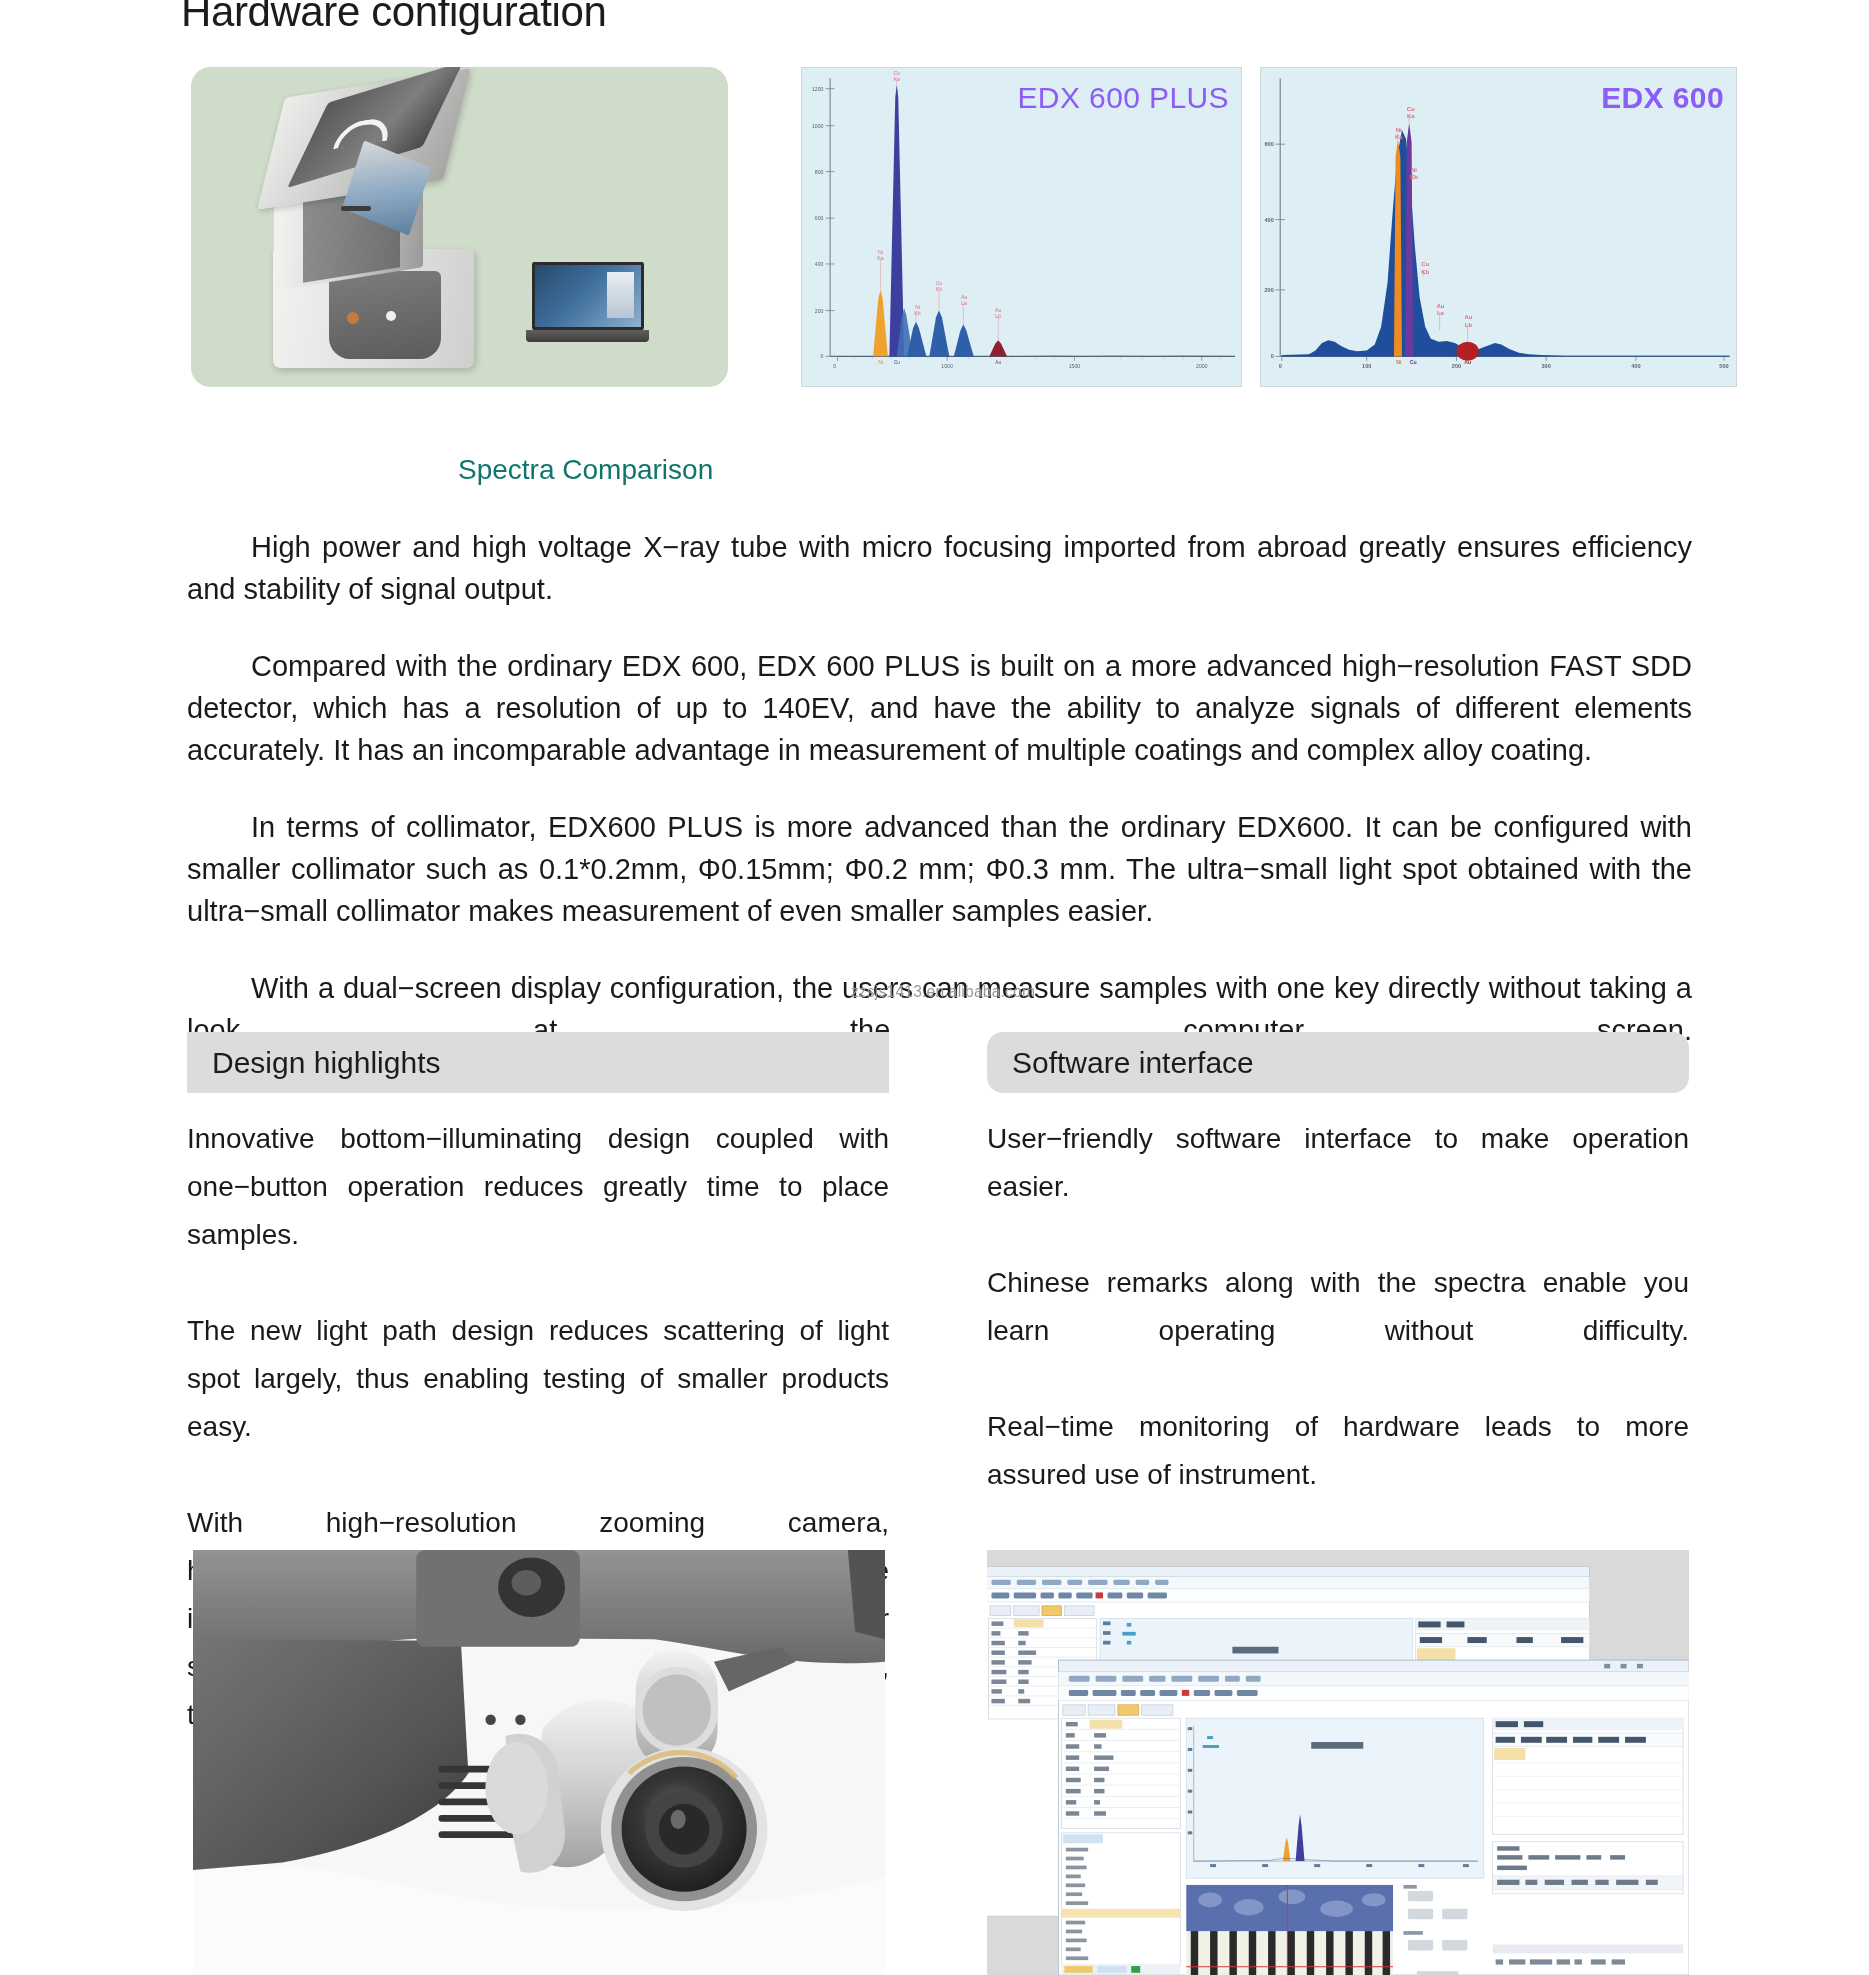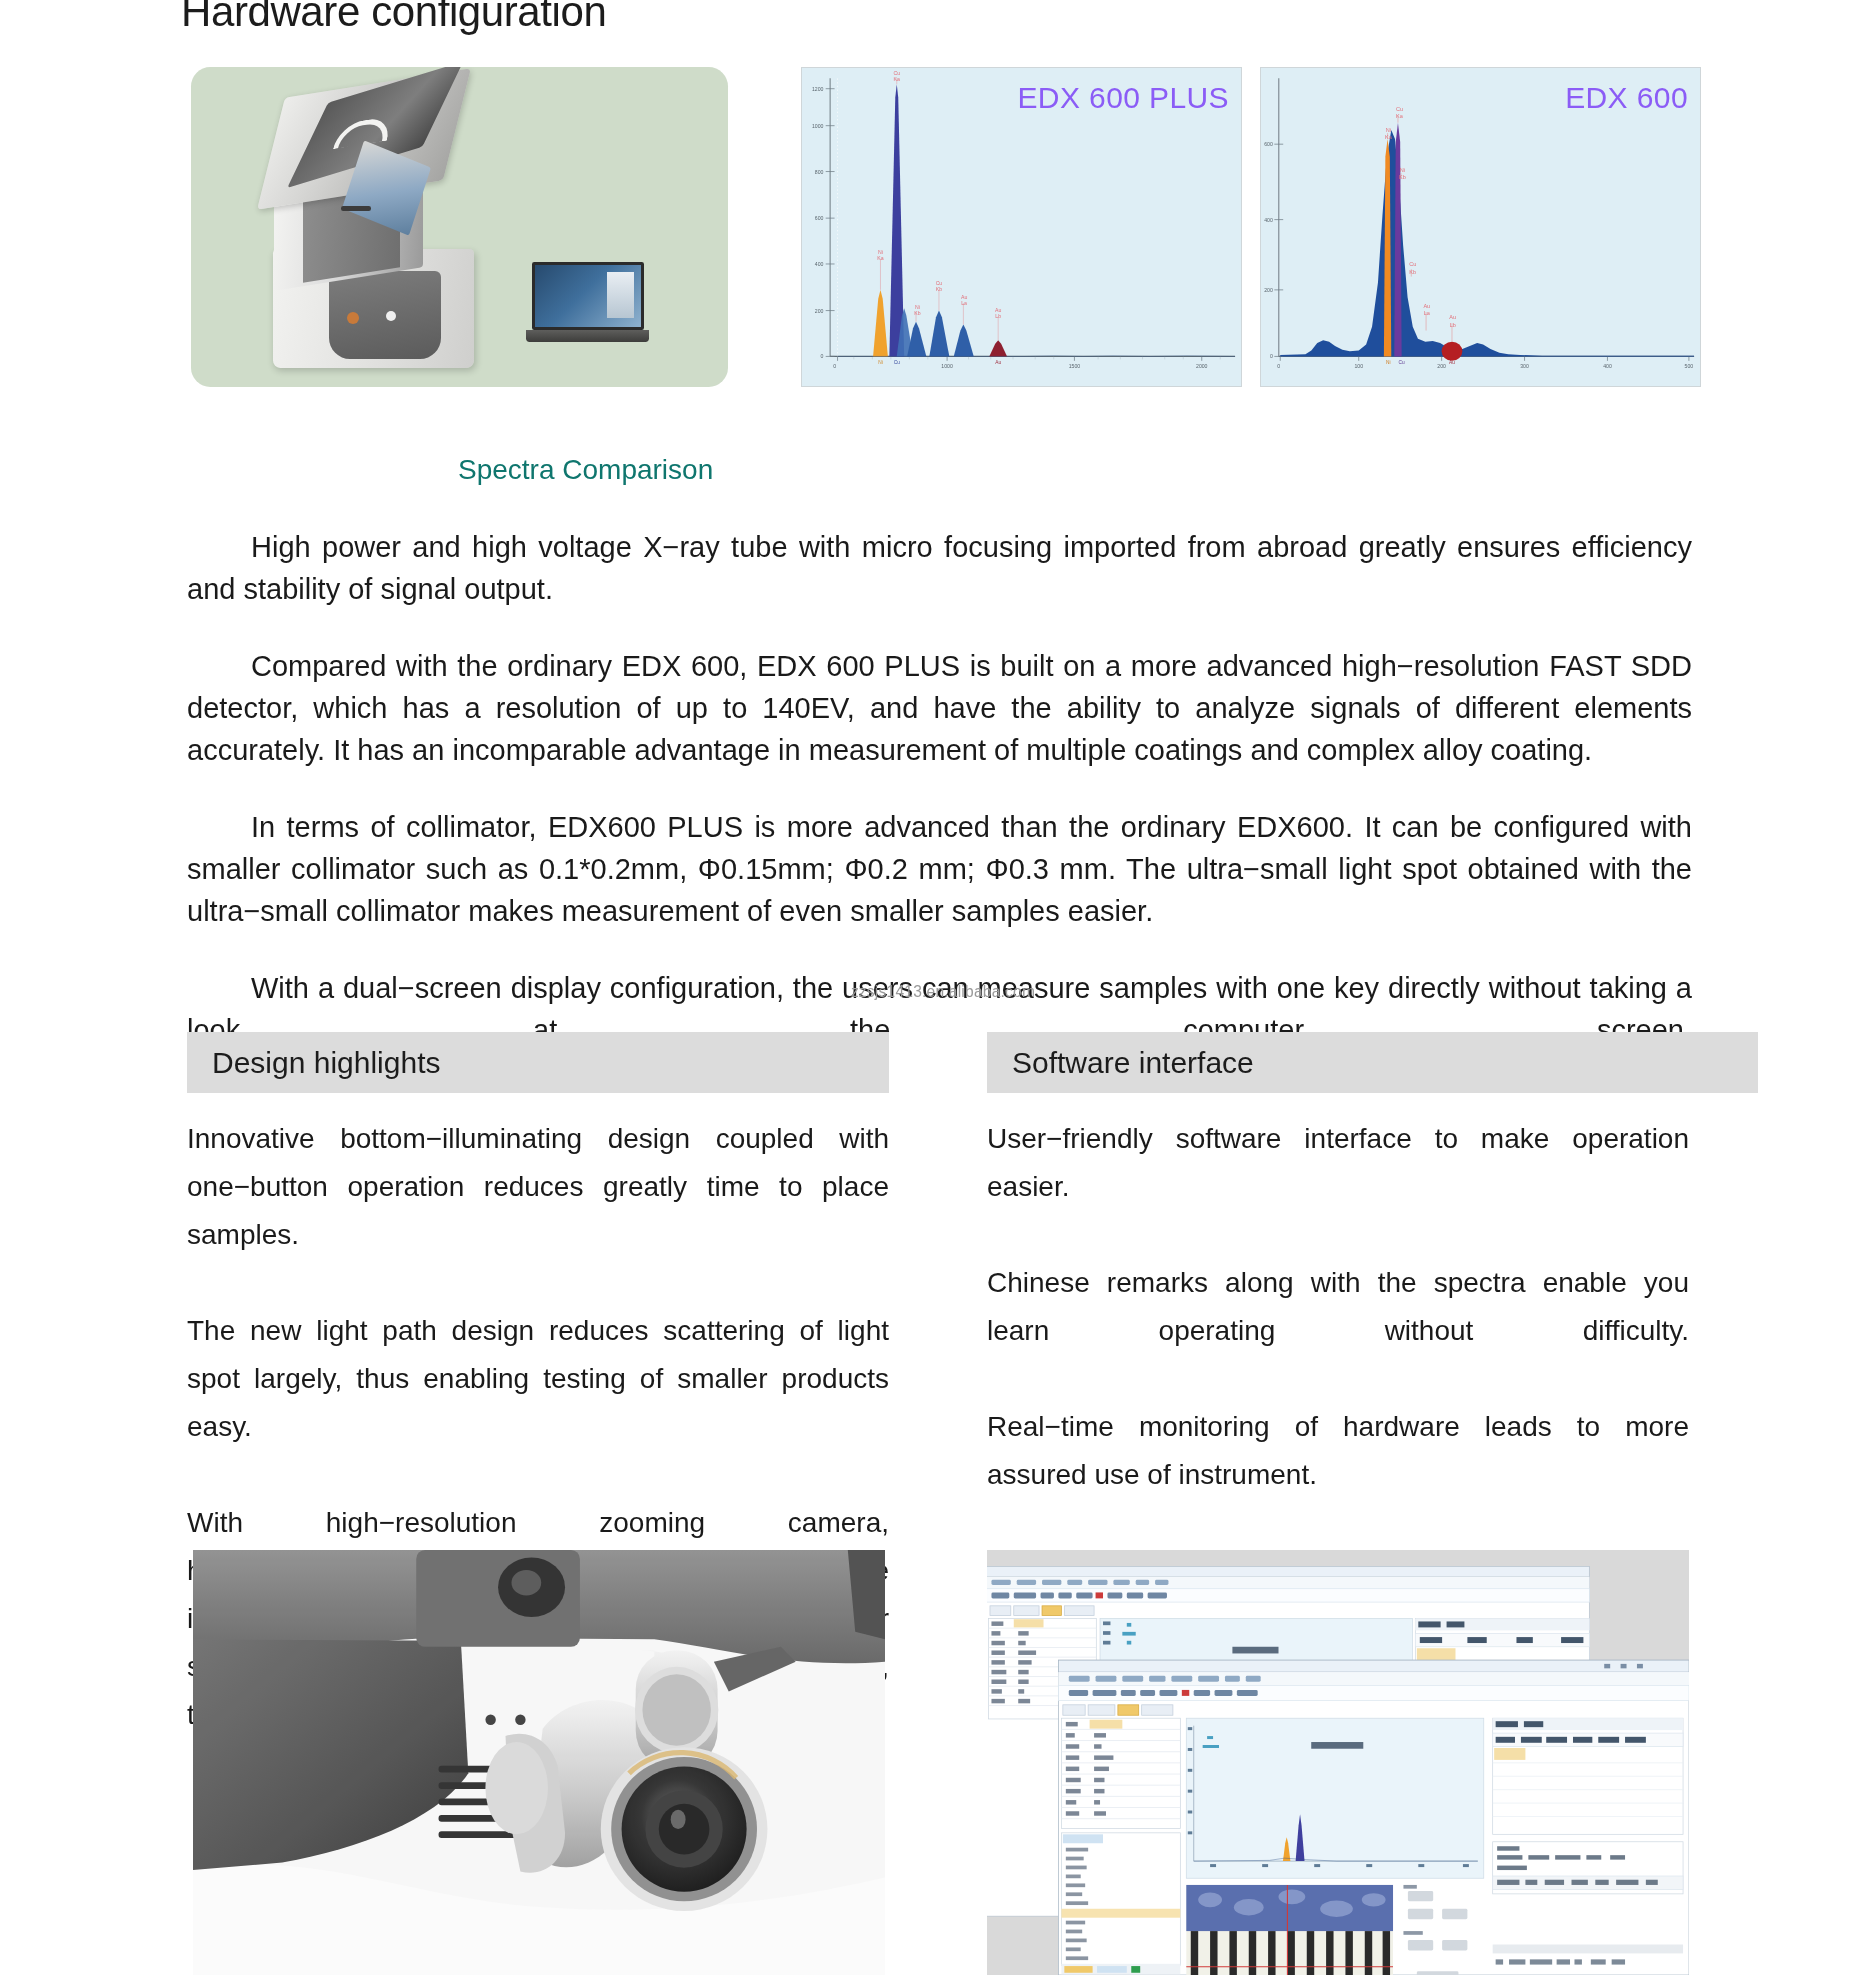--- a/index.html
+++ b/index.html
@@ -113,21 +113,21 @@
 
   
   .chart-box {
     position: absolute;
     top: 67px; height: 320px;
     background: #deeef5;
     border: 0.7px solid #cfd6d9;
     overflow: hidden;
   }
   #chart-plus { left: 801px; width: 441px; }
-  #chart-std  { left: 1260px; width: 441px; }
+  #chart-std  { left: 1260px; width: 477px; font-weight: bold; }
   .chart-label {
     position: absolute; right: 12px; top: 13.4px;
     font-size: 30px; color: #8b5cf6; white-space: nowrap;
     letter-spacing: 0.4px;
   }
   .chart-svg { position:absolute; left:0; top:0; width:100%; height:100%; }
 
   
   .caption {
     position: absolute;
@@ -167,21 +167,21 @@
     padding-left: 17px;
   }
 
   
   .sec-head {
     position: absolute;
     top: 1032px; height: 61px;
     background: #dcdcdc;
   }
   #head-left  { left: 187px;  width: 702px; padding-left: 44px; }
-  #head-right { left: 987px; width: 771px; }
+  #head-right { left: 987px; width: 702px; border-radius: 16px; }
   .sec-head span {
     position: absolute; left: 25px; top: 50%;
     transform: translateY(-50%);
     font-size: 30px; color: #1c1c1c; white-space: nowrap;
   }
 
   .col-text {
     position: absolute;
     top: 1115px; width: 702px;
     font-size: 28px;

